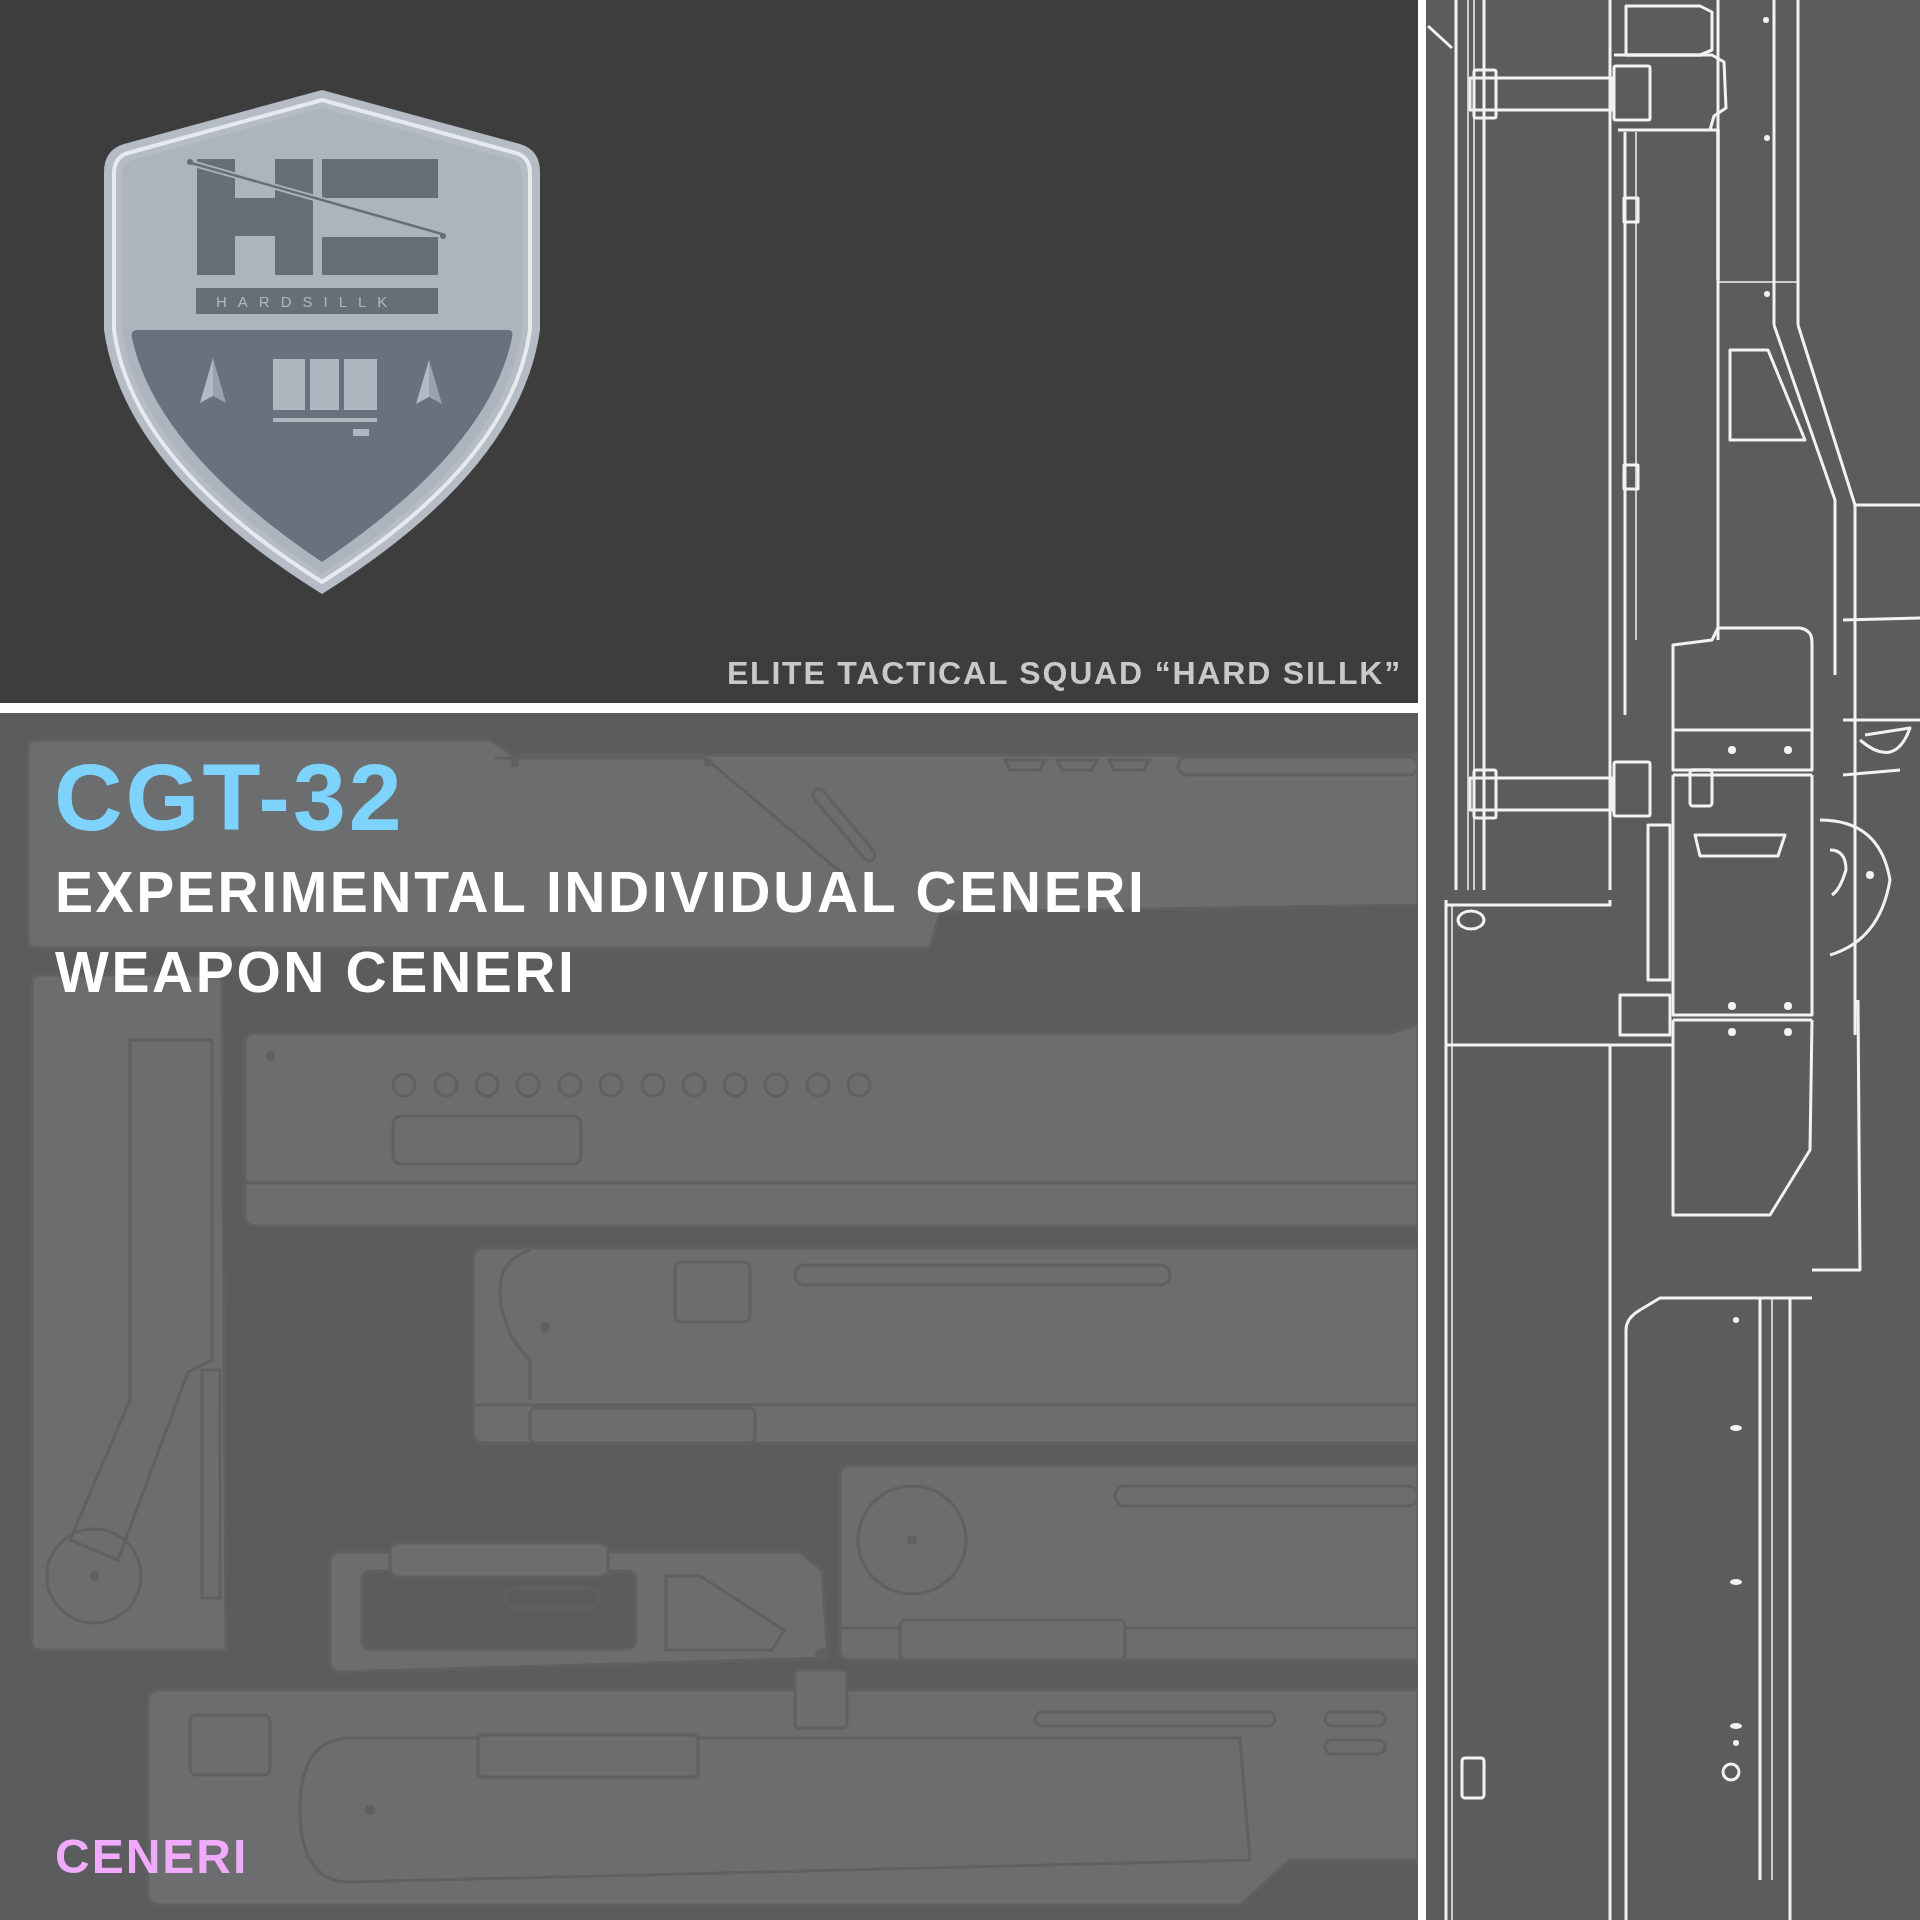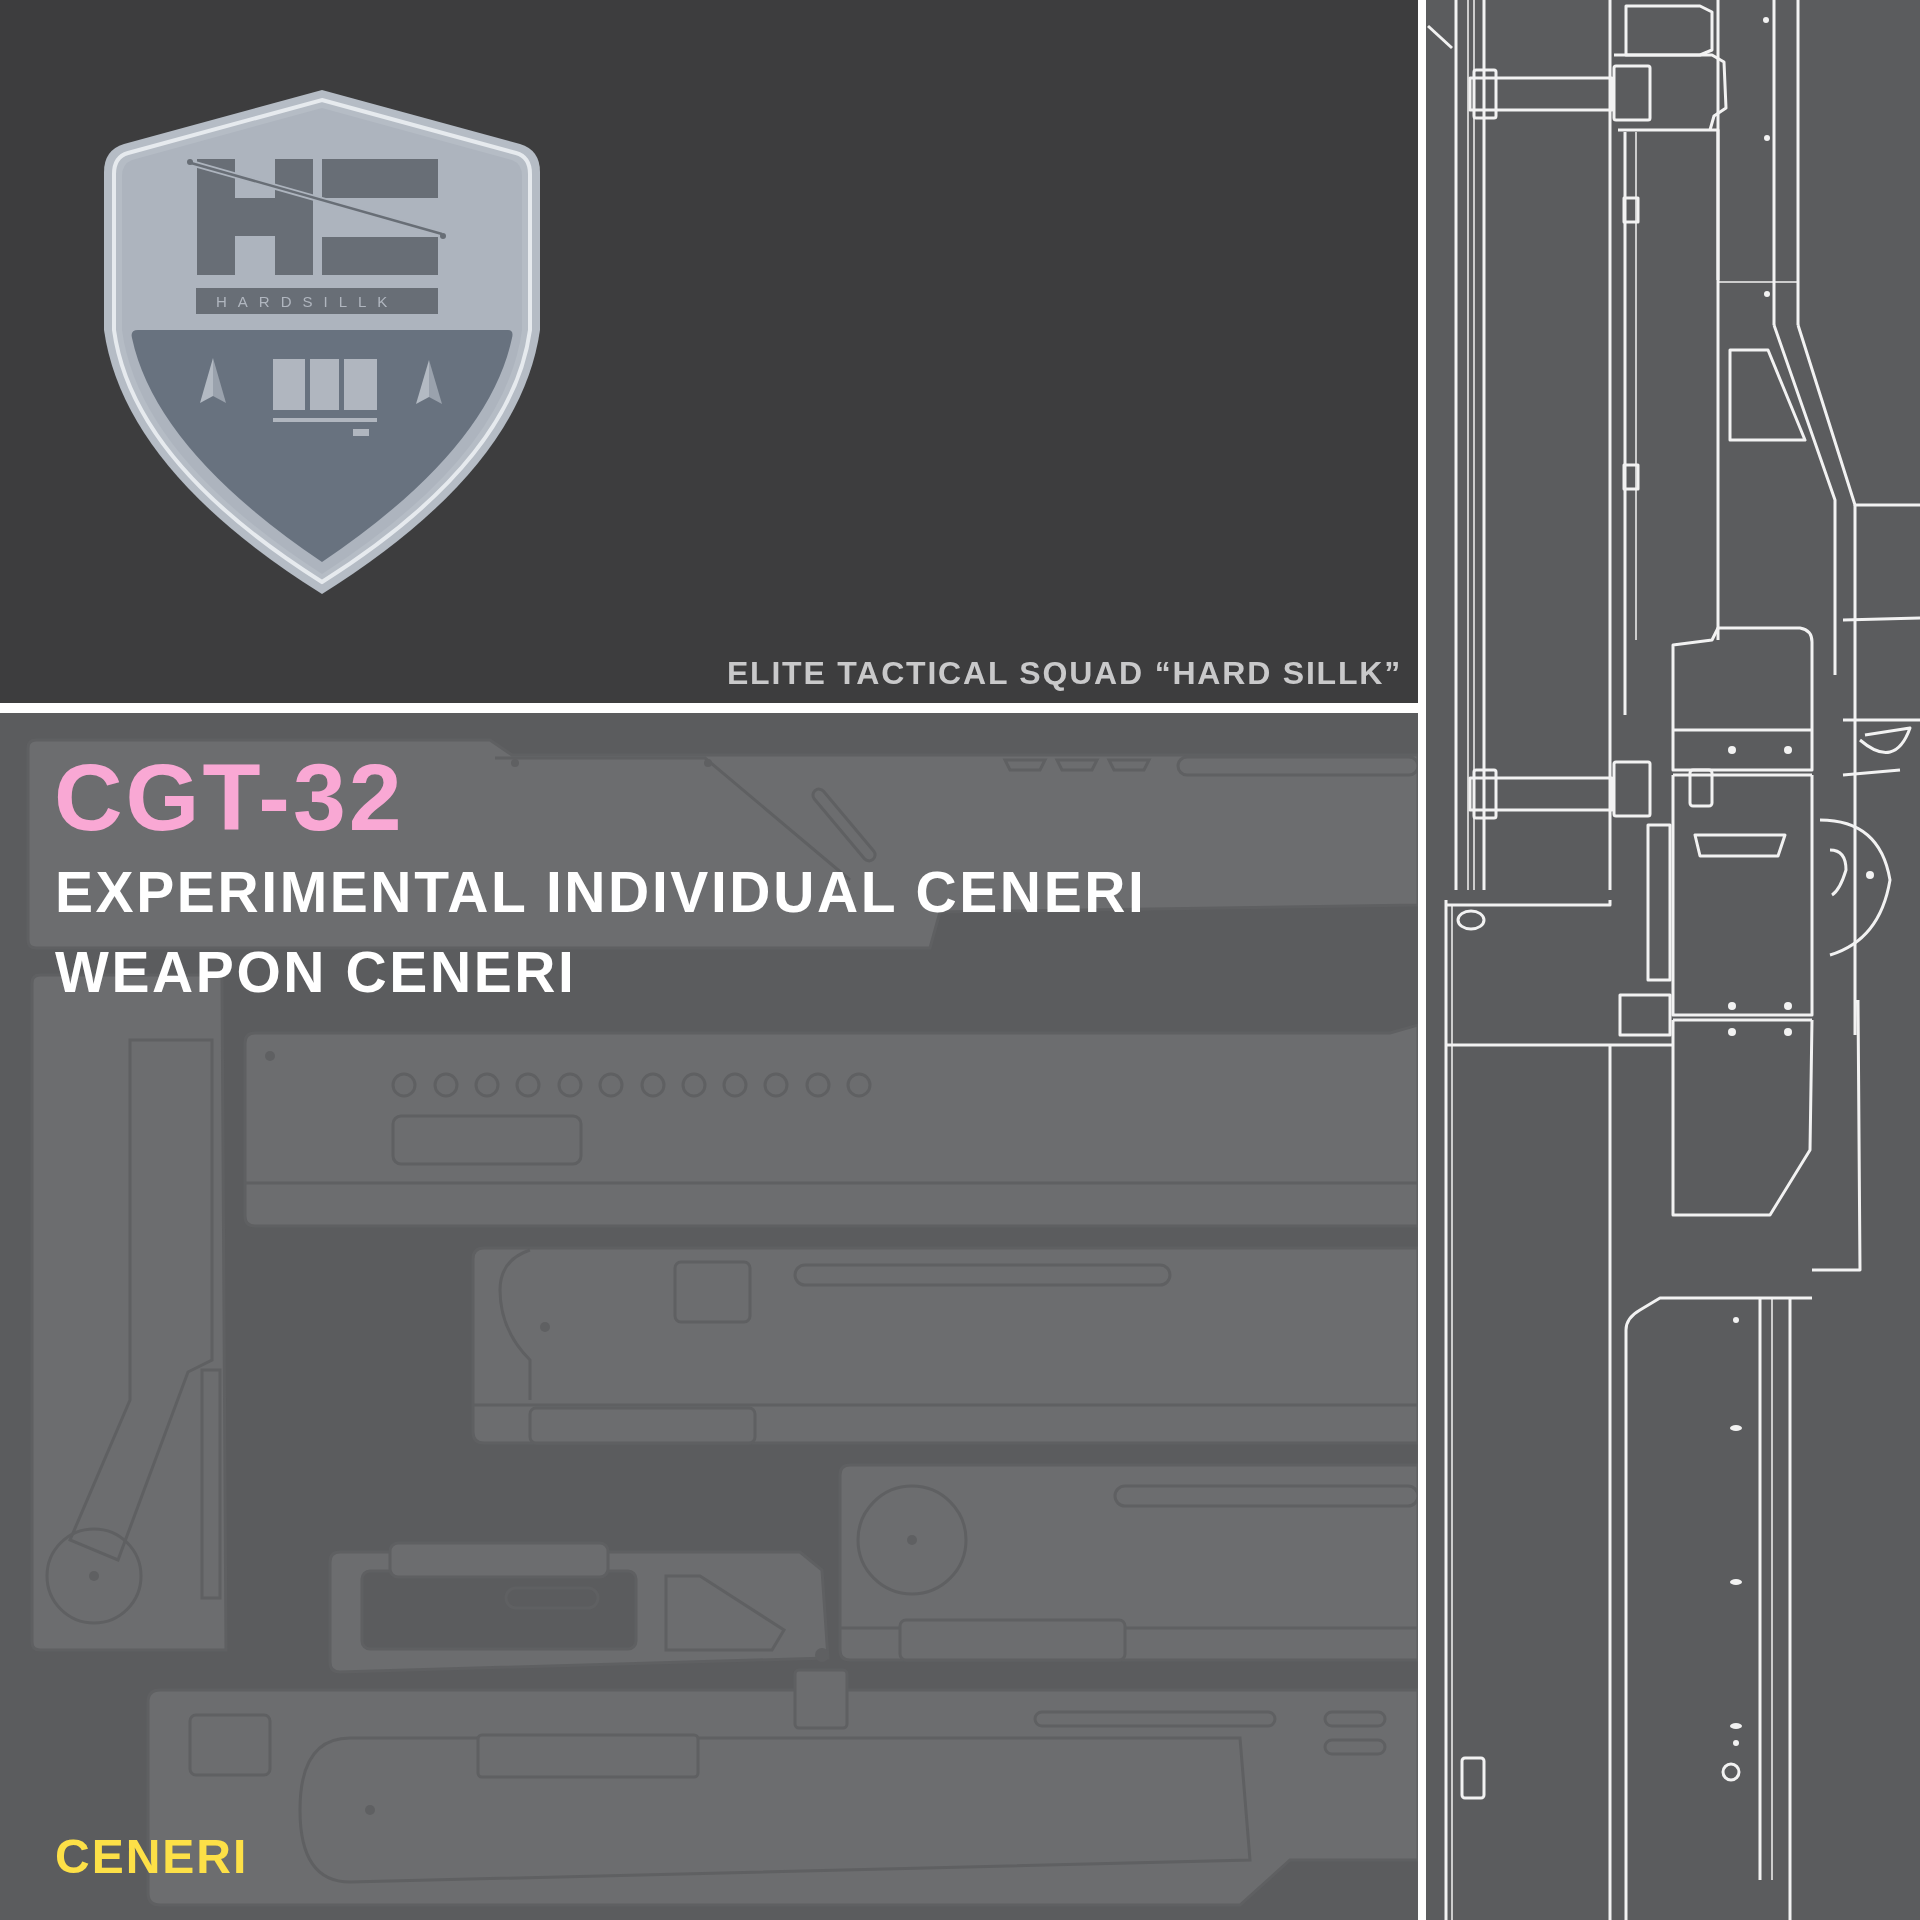--- a/index.html
+++ b/index.html
@@ -3,25 +3,25 @@
 <meta charset="utf-8">
 <style>
   html, body { margin:0; padding:0; }
   body { width:1920px; height:1920px; position:relative; overflow:hidden; background:#ffffff; font-family:"Liberation Sans", sans-serif; }
   .panel { position:absolute; overflow:hidden; }
   #top-panel { left:0; top:0; width:1418px; height:703px; background:#3d3d3e; }
   #bottom-panel { left:0; top:713px; width:1418px; height:1207px; background:#5b5c5e; }
   #right-panel { left:1426px; top:0; width:494px; height:1920px; background:#5b5c5e; }
   svg { position:absolute; left:0; top:0; display:block; }
   .squad-caption { position:absolute; right:16px; top:655px; color:#c9c9ca; font-weight:bold; font-size:32px; letter-spacing:1.8px; white-space:nowrap; }
-  .title { position:absolute; left:54px; top:750px; color:#f9a8d4; font-weight:bold; font-size:95px; letter-spacing:3px; line-height:1; white-space:nowrap; }
+  .title { position:absolute; left:54px; top:750px; color:#7dd3fc; font-weight:bold; font-size:95px; letter-spacing:3px; line-height:1; white-space:nowrap; }
   .subtitle { position:absolute; left:55px; color:#ffffff; font-weight:bold; font-size:57px; letter-spacing:2.6px; line-height:1; white-space:nowrap; }
   .sub1 { top:864px; }
   .sub2 { top:944px; }
-  .author { position:absolute; left:55px; top:1833px; color:#fde047; font-weight:bold; font-size:48px; letter-spacing:2px; line-height:1; }
+  .author { position:absolute; left:55px; top:1833px; color:#f0abfc; font-weight:bold; font-size:48px; letter-spacing:2px; line-height:1; }
   .shield-text { font-family:"Liberation Sans", sans-serif; font-size:15px; letter-spacing:11px; fill:#b0b6bf; }
 </style>
 </head>
 <body>
 
 <div id="top-panel" class="panel">
   <svg width="1418" height="703" viewBox="0 0 1418 703">
 
     <path d="M322 90 L520 144 Q540 150 540 172 L540 330 Q520 470 322 594 Q124 470 104 330 L104 172 Q104 150 124 144 Z" fill="#b5bcc5"></path>
     <path d="M322 100 L516 153 Q530 157 530 174 L530 330 Q512 462 322 582 Q132 462 114 330 L114 174 Q114 157 128 153 Z" fill="none" stroke="#e6eaee" stroke-width="4"></path>

